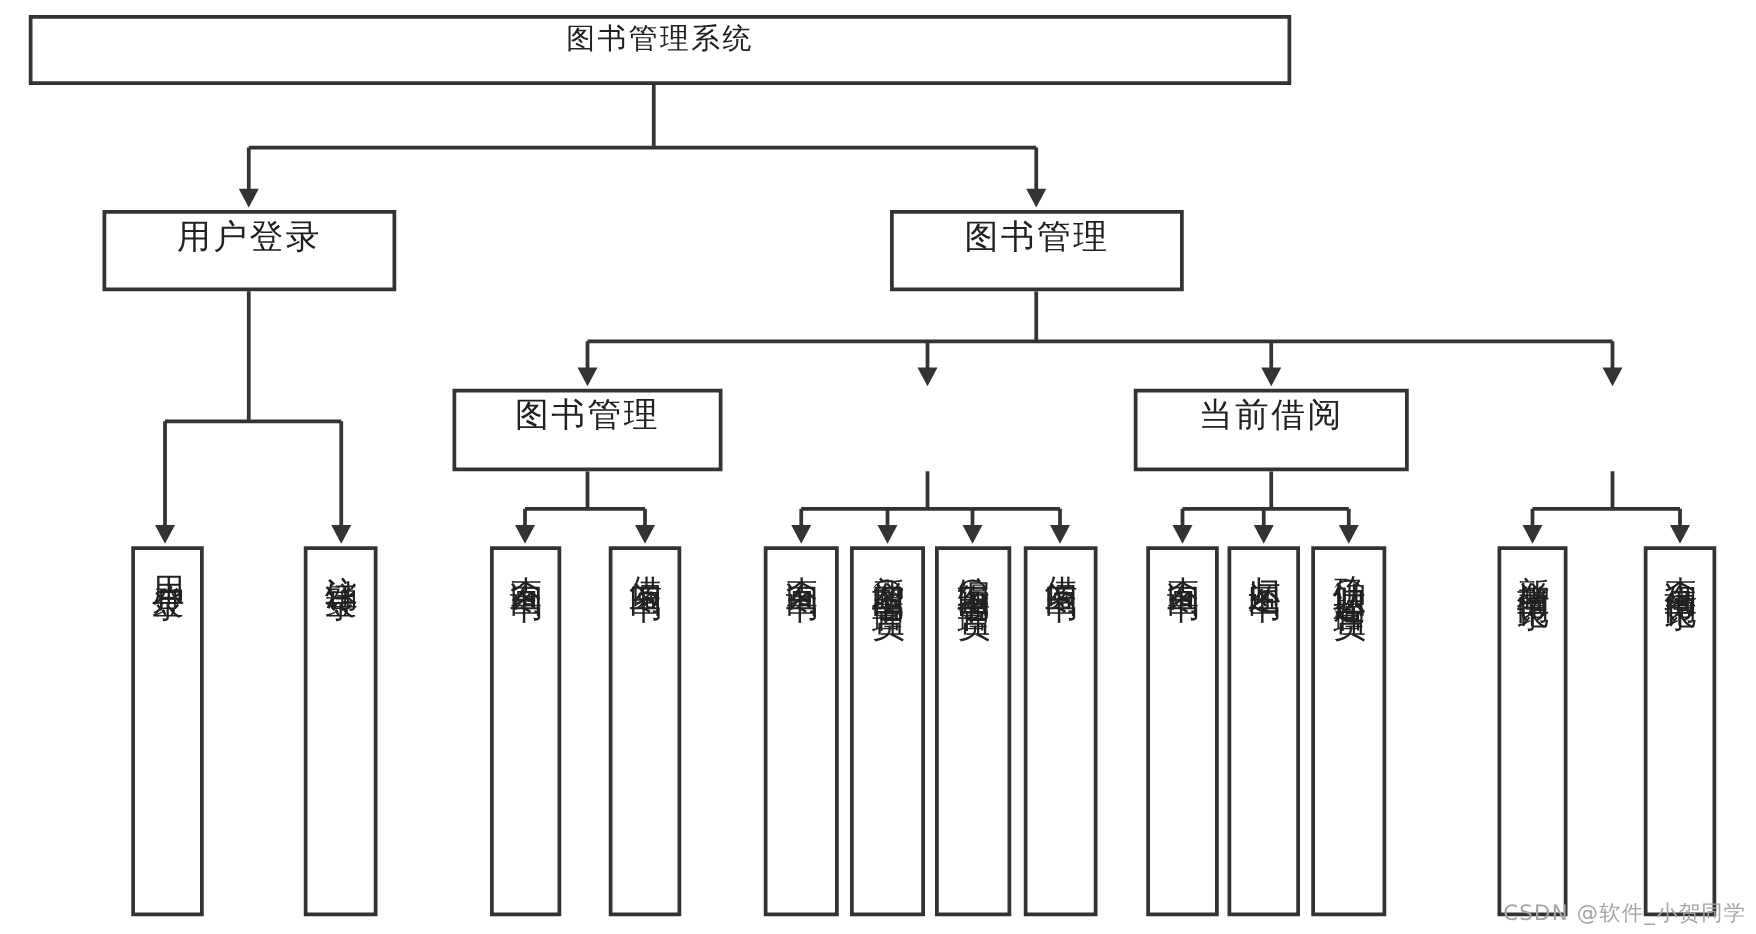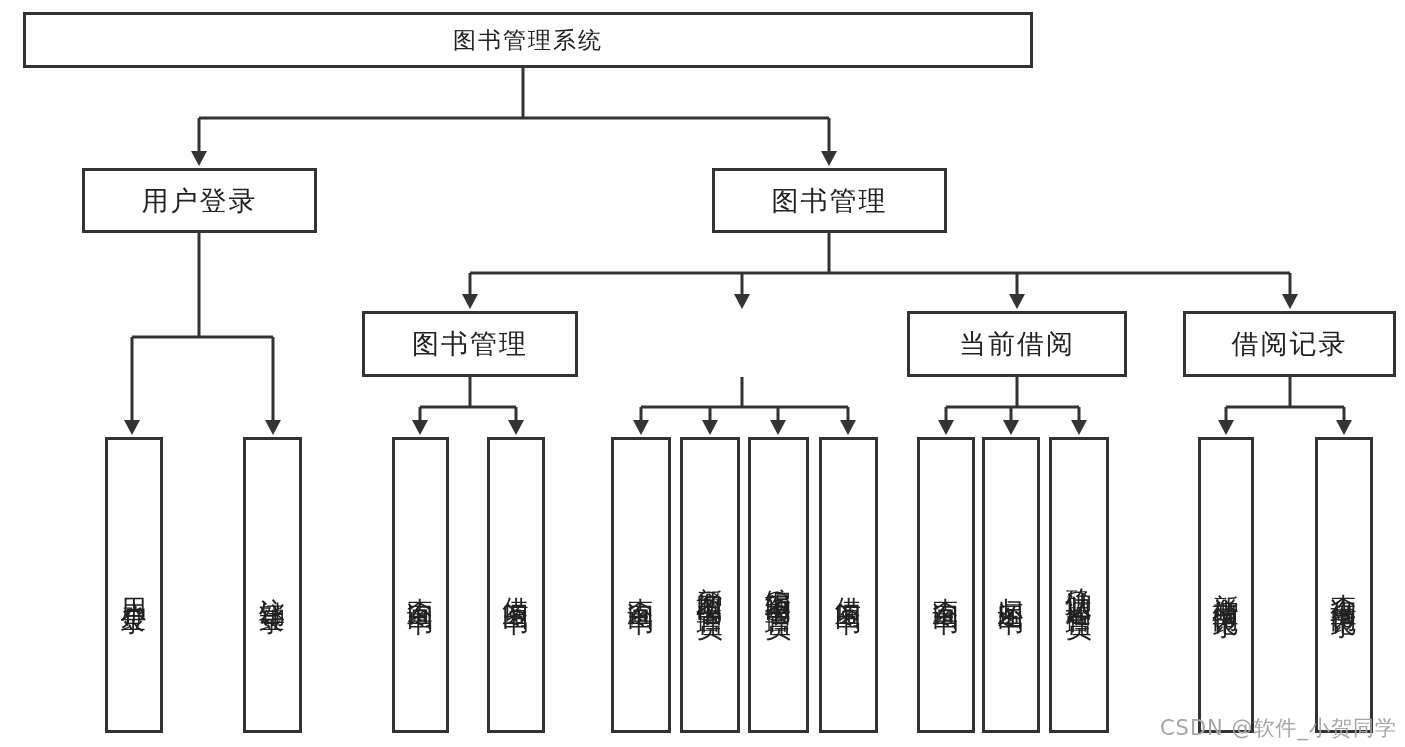--- a/index.html
+++ b/index.html
@@ -3,34 +3,34 @@
 <meta charset="utf-8">
 <style>
   html, body { margin: 0; padding: 0; background: #ffffff; }
   .canvas {
     position: relative; width: 1405px; height: 747px; background: #ffffff;
     font-family: "DejaVu Sans", "Liberation Sans", sans-serif; overflow: hidden;
   }
   svg.wires { position: absolute; left: 0; top: 0; }
   .node {
     position: absolute; box-sizing: border-box; background: #ffffff;
-    border: 3px solid #333333; display: flex; align-items: center; justify-content: center;
+    border: 3px solid #333333; display: flex; align-items: flex-start; justify-content: center;
     color: #212121;
   }
   .hlabel span { letter-spacing: 2px; white-space: nowrap; }
   .root { font-size: 23px; }
   .lvl  { font-size: 27px; }
   .vbox { font-size: 26px; }
   .vtext {
     writing-mode: vertical-rl; text-orientation: mixed;
     letter-spacing: 4px; line-height: 1;
   }
   .watermark {
     position: absolute; right: 8px; bottom: 5px;
-    font-size: 21px; color: #a5a5a5; letter-spacing: 1px; white-space: nowrap;
+    font-size: 17px; color: #a5a5a5; letter-spacing: 1px; white-space: nowrap;
   }
 </style>
 </head>
 <body>
 
 <div class="canvas">
 
   <svg class="wires" width="1405" height="747" viewBox="0 0 1405 747" aria-hidden="true">
     <defs>
       <polygon id="ah" points="-8,-15 8,-15 0,0"></polygon>
@@ -76,23 +76,20 @@
   <div class="node hlabel lvl" style="left:712px;top:168px;width:235px;height:65px">
     <span>图书管理</span>
   </div>
 
   <div class="node hlabel lvl" style="left:362px;top:311px;width:216px;height:66px">
     <span>图书管理</span>
   </div>
   <div class="node hlabel lvl" style="left:907px;top:311px;width:220px;height:66px">
     <span>当前借阅</span>
   </div>
-  <div class="node hlabel lvl" style="left:1183px;top:311px;width:213px;height:66px">
-    <span>借阅记录</span>
-  </div>
 
   <div class="node vbox" style="left:105px;top:437px;width:58px;height:296px">
     <span class="vtext">用户登录</span>
   </div>
   <div class="node vbox" style="left:243px;top:437px;width:59px;height:296px">
     <span class="vtext">注销登录</span>
   </div>
 
   <div class="node vbox" style="left:392px;top:437px;width:57px;height:296px">
     <span class="vtext">查询图书</span>

